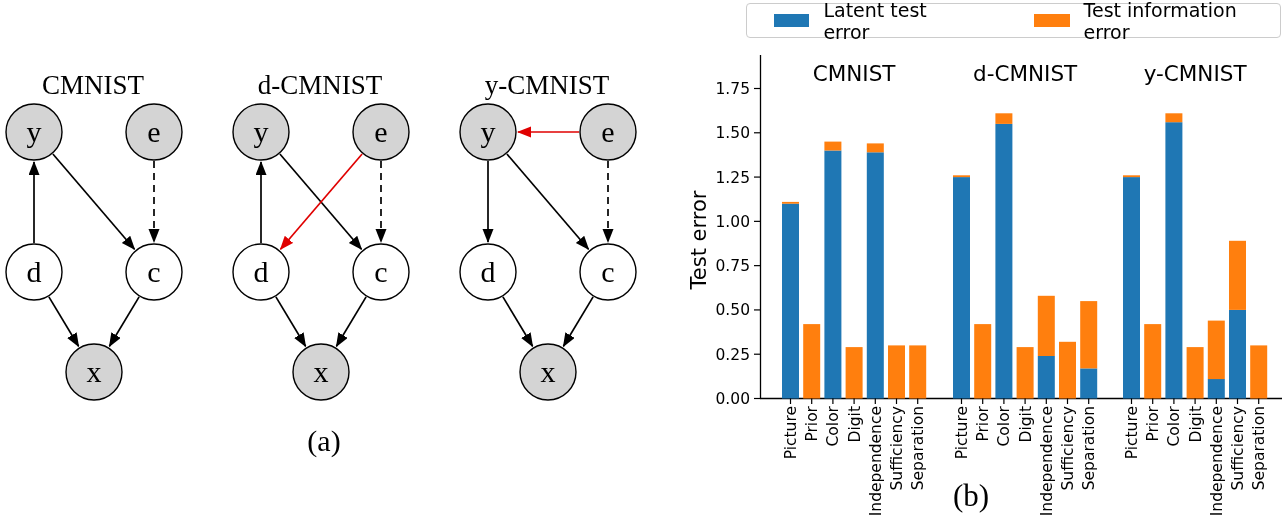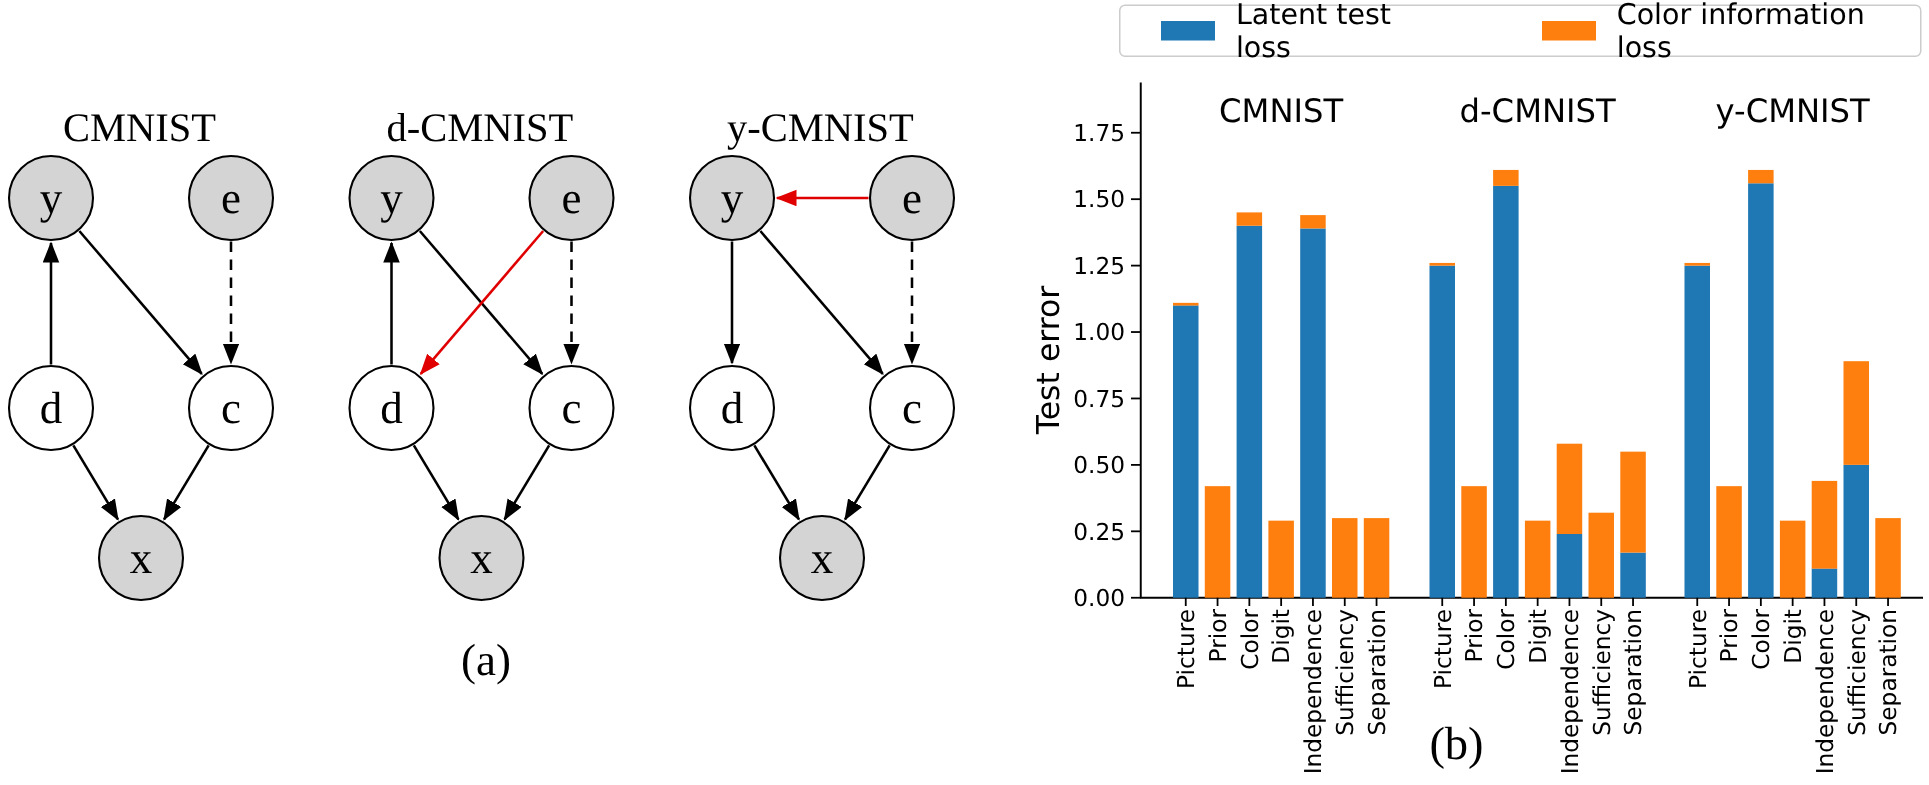--- a/index.html
+++ b/index.html
@@ -208,23 +208,23 @@
         <rect x="539.0" y="240.8" width="17" height="69.1" fill="#ff7f0e"></rect>
         <line x1="547.5" y1="398.5" x2="547.5" y2="404" stroke="#000" stroke-width="1.2"></line>
         <text x="553" y="406" transform="rotate(-90 553 406)" text-anchor="end" font-size="15.5" fill="#000">Sufficiency</text>
         <rect x="560.2" y="345.4" width="17" height="53.1" fill="#ff7f0e"></rect>
         <line x1="568.7" y1="398.5" x2="568.7" y2="404" stroke="#000" stroke-width="1.2"></line>
         <text x="574.2" y="406" transform="rotate(-90 574.2 406)" text-anchor="end" font-size="15.5" fill="#000">Separation</text>
       </svg>
     <div class="legend">
       <div class="legend-item">
         <span class="swatch" id="swatch-0" style="background: rgb(31, 119, 180);"></span>
-        <span>Latent test loss</span>
+        <span>Latent test error</span>
       </div>
       <div class="legend-item">
         <span class="swatch" id="swatch-1" style="background: rgb(255, 127, 14);"></span>
-        <span>Color information loss</span>
+        <span>Test information error</span>
       </div>
     </div>
     <div class="caption caption-b">(b)</div>
   </div>
 
 </div>
 
 </body></html>

